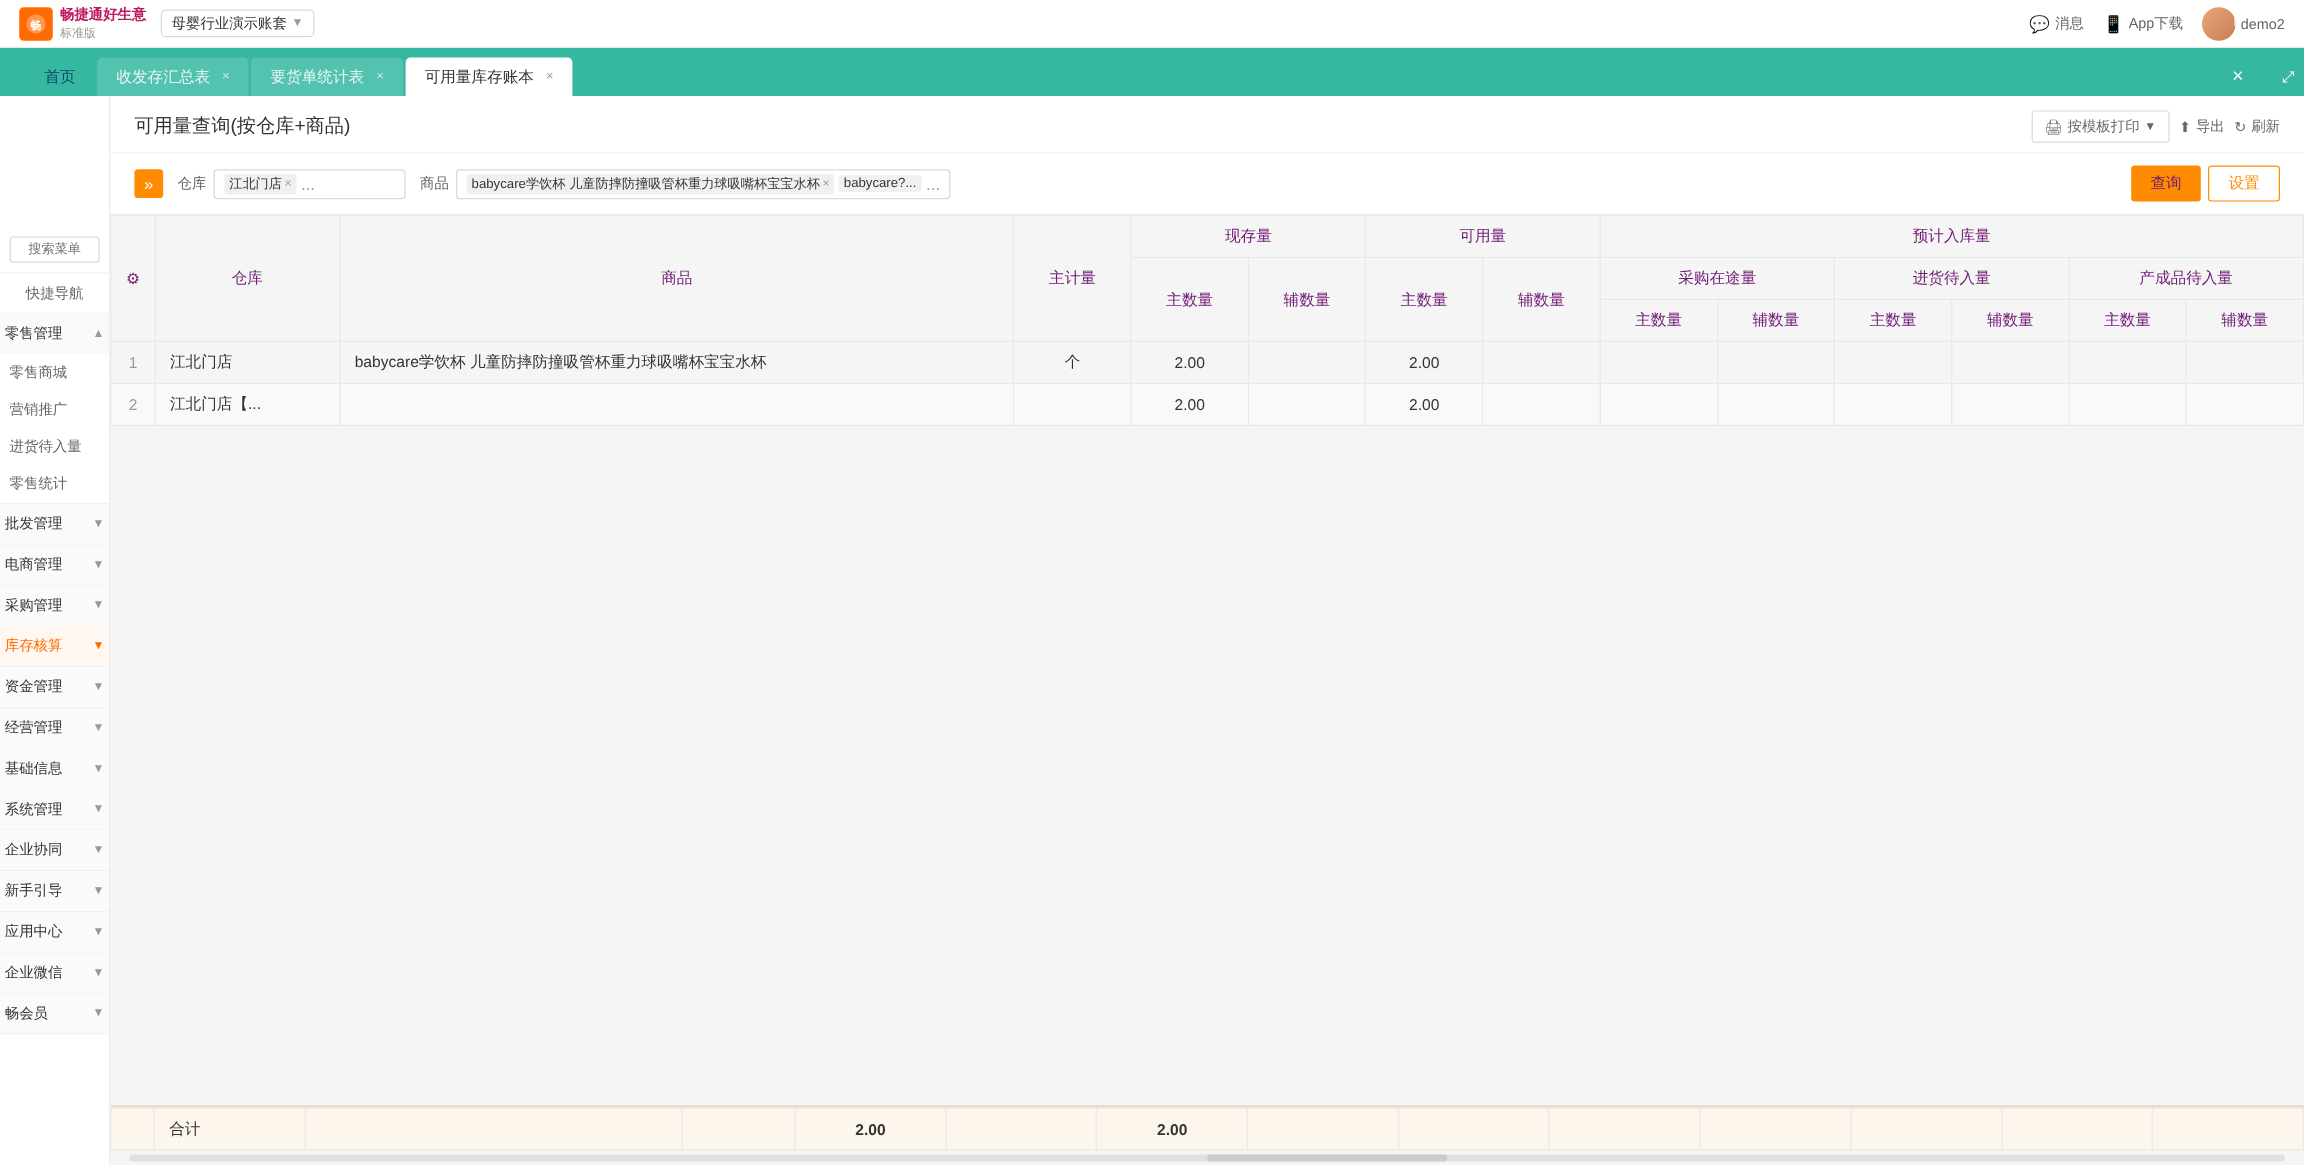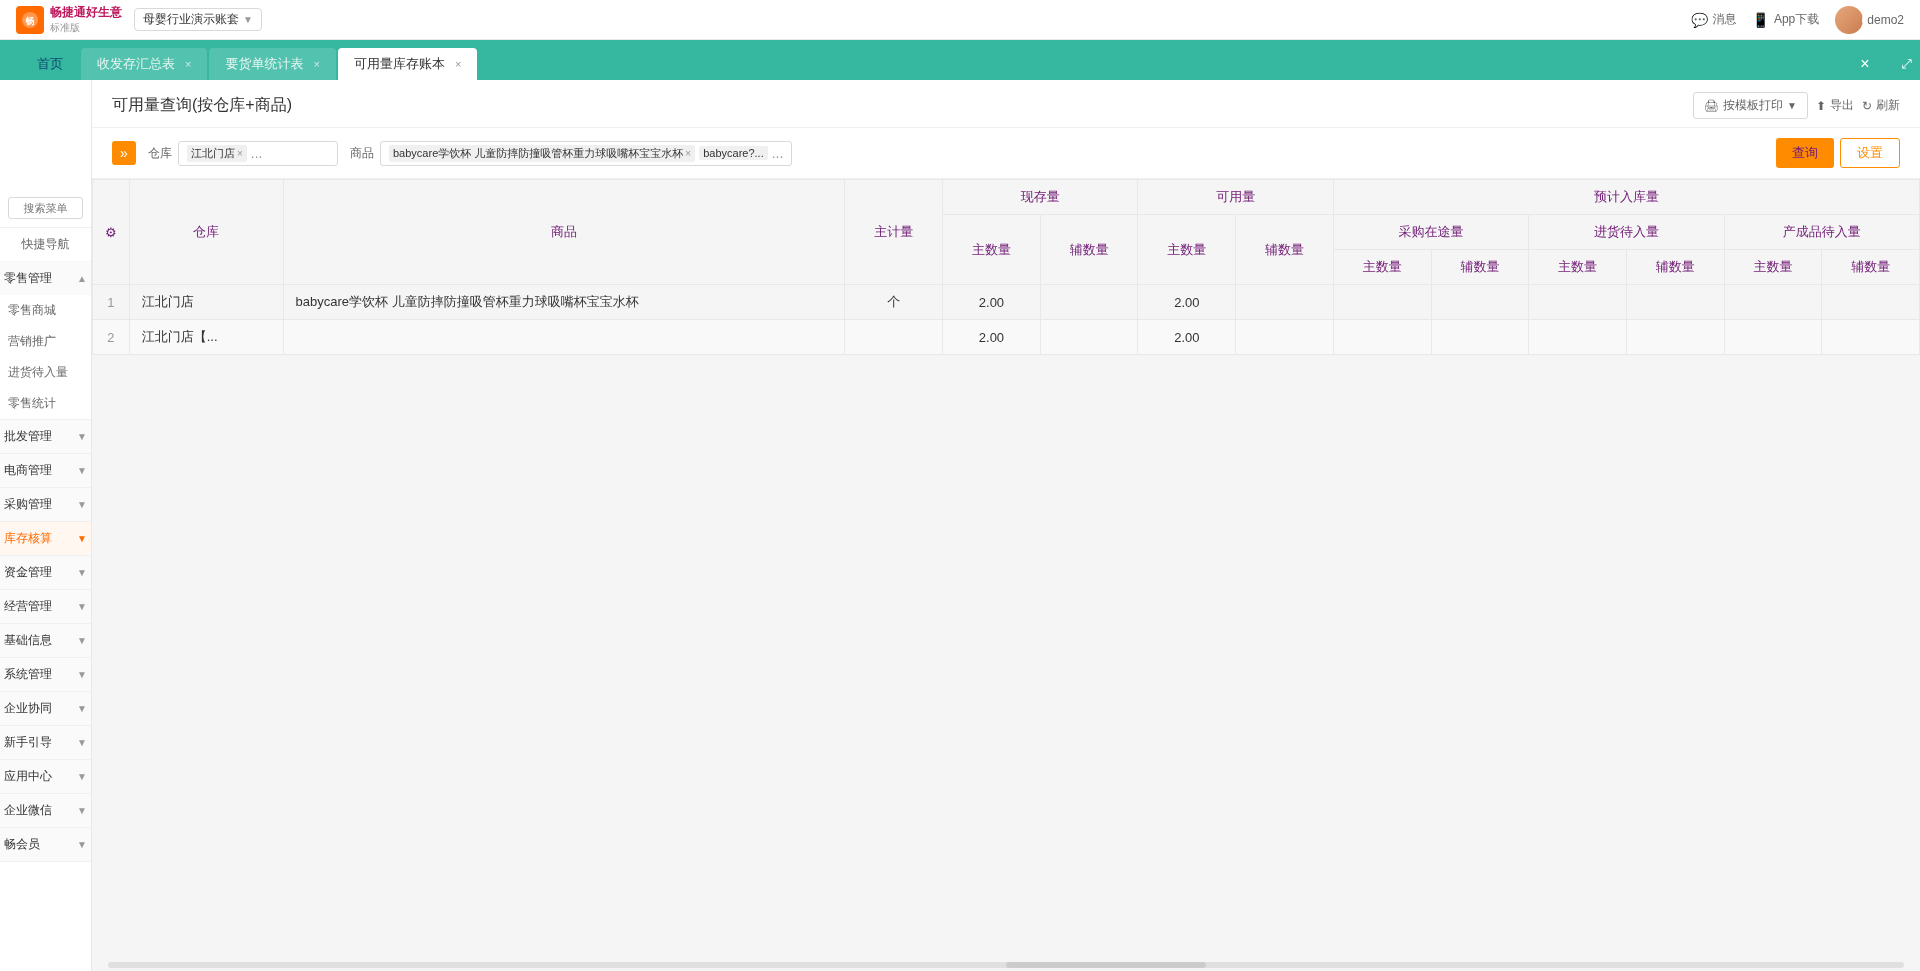--- a/index.html
+++ b/index.html
@@ -372,20 +372,42 @@
               <td></td>
               <td></td>
               <td></td>
               <td></td>
               <td></td>
             </tr>
           </tbody>
         </table>
       </div>
 
+      <div style="background:#fdf6ec;border-top:2px solid #e8d9c0;padding:0;">
+        <table class="data-table" style="background:#fdf6ec;">
+          <tbody>
+            <tr>
+              <td style="width:36px;"></td>
+              <td style="text-align:left;font-weight:500;min-width:80px;">合计</td>
+              <td style="min-width:200px;"></td>
+              <td style="min-width:60px;"></td>
+              <td style="font-weight:600;min-width:80px;">2.00</td>
+              <td style="min-width:80px;"></td>
+              <td style="font-weight:600;min-width:80px;">2.00</td>
+              <td style="min-width:80px;"></td>
+              <td style="min-width:80px;"></td>
+              <td style="min-width:80px;"></td>
+              <td style="min-width:80px;"></td>
+              <td style="min-width:80px;"></td>
+              <td style="min-width:80px;"></td>
+              <td style="min-width:80px;"></td>
+            </tr>
+          </tbody>
+        </table>
+      </div>
 
       <div class="scroll-bar-area">
         <div class="scroll-track">
           <div class="scroll-thumb"></div>
         </div>
       </div>
     </div>
   </div>
 </div>
 

